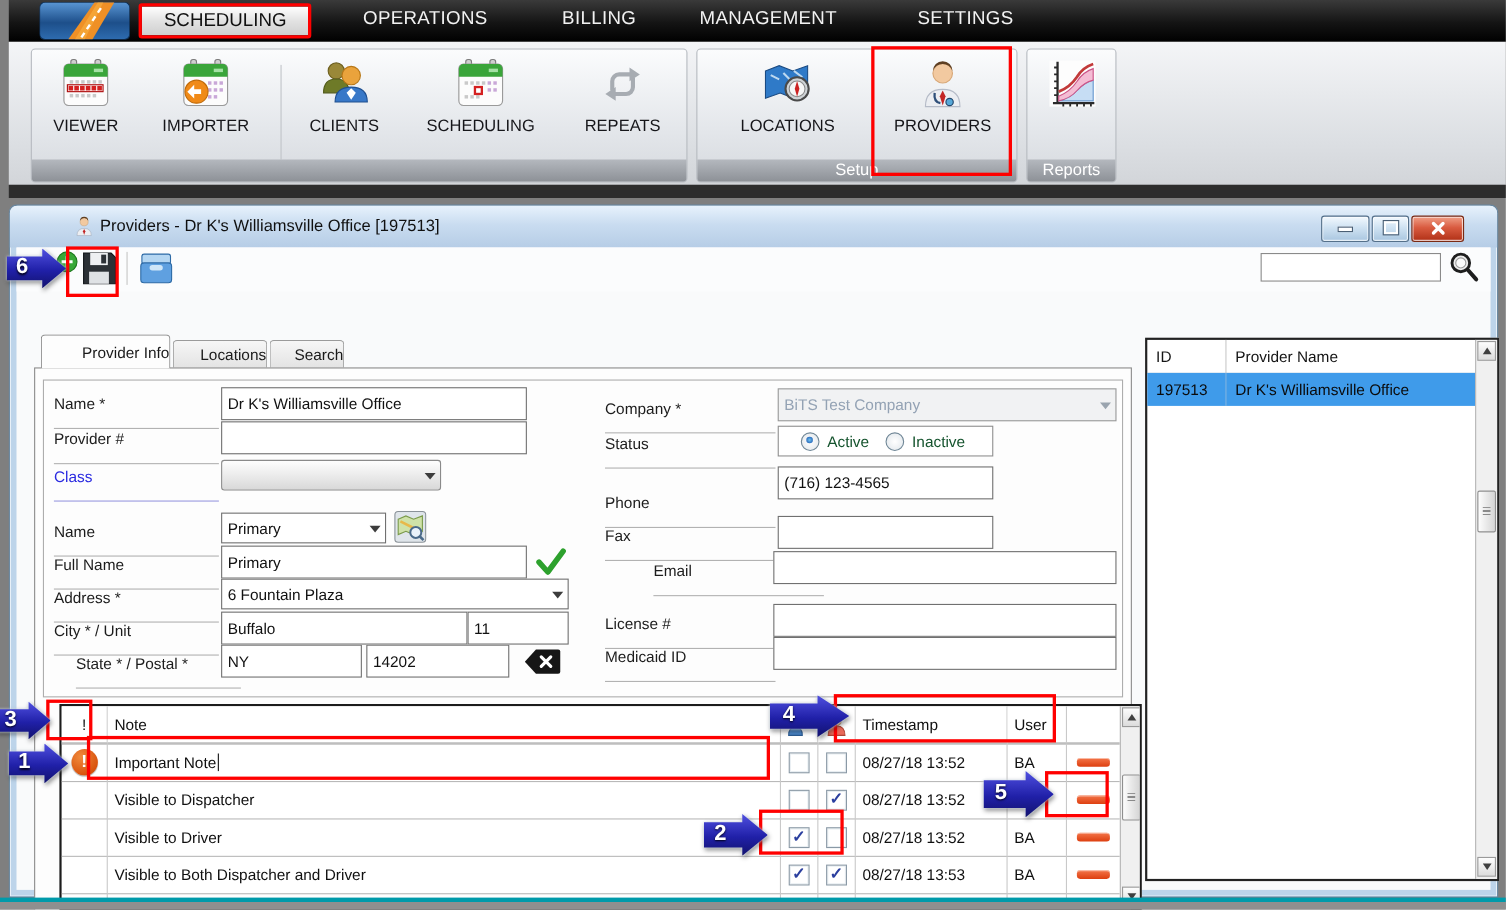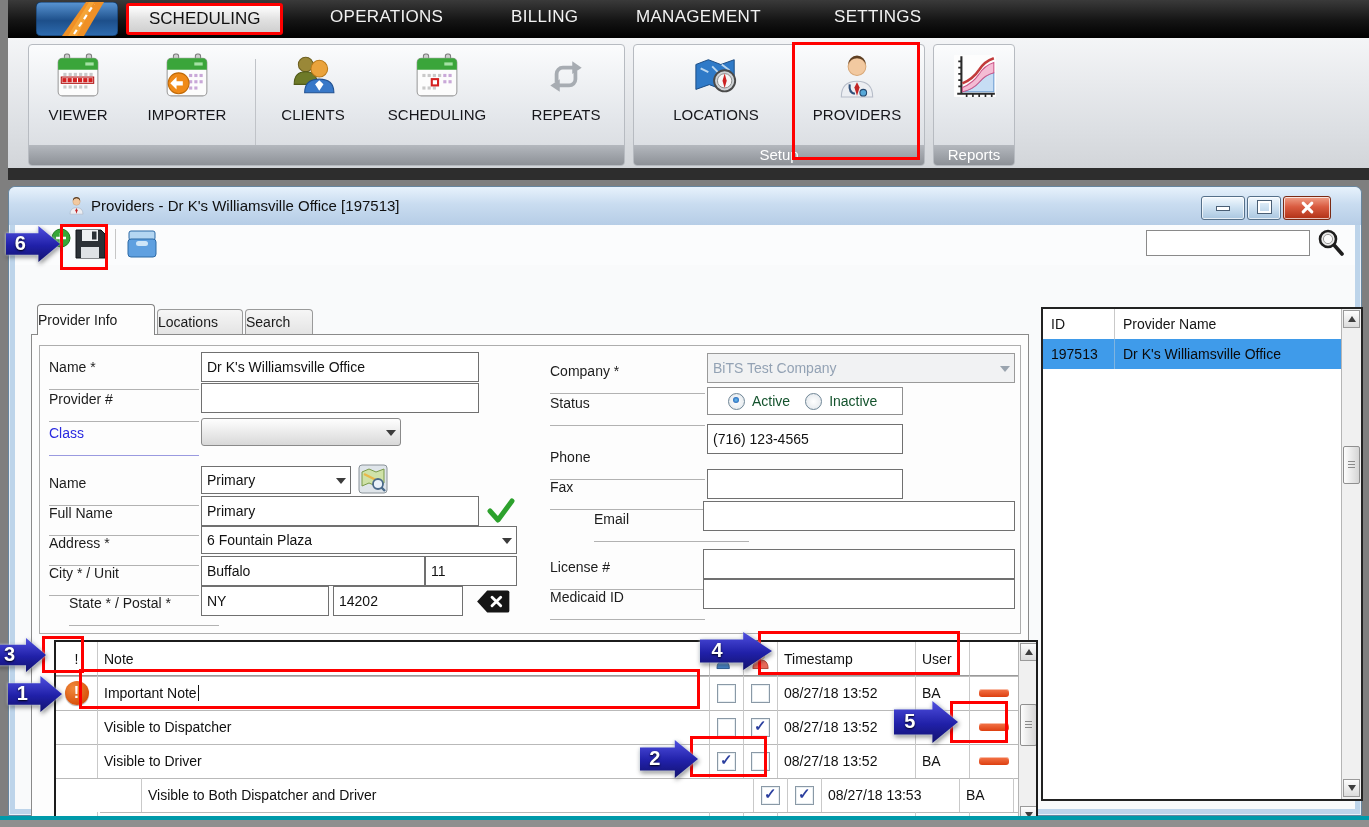--- a/index.html
+++ b/index.html
@@ -53,21 +53,21 @@
   .glyph-max{display:inline-block;width:9px;height:8px;border:2px solid #fff;outline:1px solid #4a5f75;margin-top:4px;background:transparent;}
   .client{position:absolute;left:6px;top:38px;right:6px;bottom:6px;background:#f9fafb;}
 
   
   .toolbar{position:absolute;left:0;top:0;right:0;height:40px;background:#fbfcfd;}
   .tool-sep{position:absolute;top:4px;width:1px;height:30px;background:#c6c6c6;}
   .search-box{position:absolute;left:1131px;top:5px;width:164px;height:26px;border:1px solid #8a8a8a;
     background:#fff;font-size:14px;padding:0 4px;box-sizing:border-box;font-family:"Liberation Sans",sans-serif;}
 
   
-  .tab{position:absolute;box-sizing:border-box;font-size:14px;color:#1a1a1a;text-align:left;cursor:default;}
+  .tab{position:absolute;box-sizing:border-box;font-size:14px;color:#1a1a1a;text-align:right;cursor:default;}
   .tab-active{border:1px solid #838383;border-bottom:none;border-radius:4px 4px 0 0;background:#fdfdfd;z-index:5;}
   .tab-idle{border:1px solid #9a9a9a;border-bottom:none;border-radius:4px 4px 0 0;
     background:linear-gradient(180deg,#f6f6f6,#e3e3e3);}
   .tabpage{position:absolute;left:16px;top:109px;width:998px;height:511px;background:#fdfdfd;
     border:1px solid #8a8a8a;box-sizing:border-box;}
 
   
   .groupbox{position:absolute;border:1px solid #adadad;}
   .flabel{position:absolute;font-size:14px;color:#1c1c1c;border-bottom:1px solid #b2b2b2;padding-bottom:14px;}
   .flabel-link{color:#2a2ae0;}
@@ -500,21 +500,21 @@
             <div class="ncell c-cb2">
                 <span class="cb"></span>
               </div>
             <div class="ncell c-ts">08/27/18 13:52</div>
             <div class="ncell c-user">BA</div>
             <div class="ncell c-del">
                 <span class="del-dash"></span>
               </div>
           </div>
 
-          <div class="nrow" style="top:136px;margin-left:44px;">
+          <div class="nrow" style="top:136px;">
             <div class="ncell c-imp"></div>
             <div class="ncell c-note">
                 <span>Visible to Both Dispatcher and Driver</span>
               </div>
             <div class="ncell c-cb1">
                 <span class="cb checked"></span>
               </div>
             <div class="ncell c-cb2">
                 <span class="cb checked"></span>
               </div>

